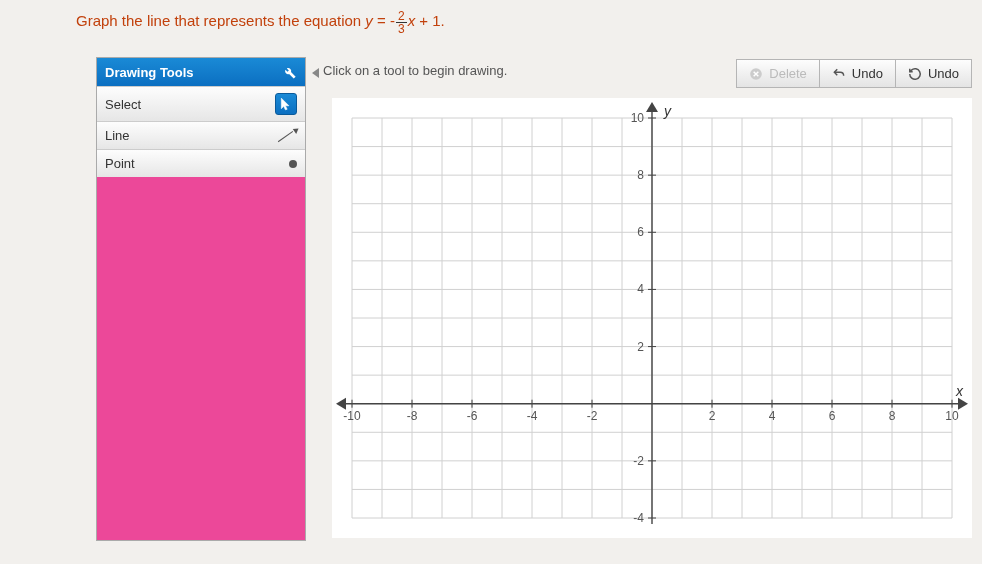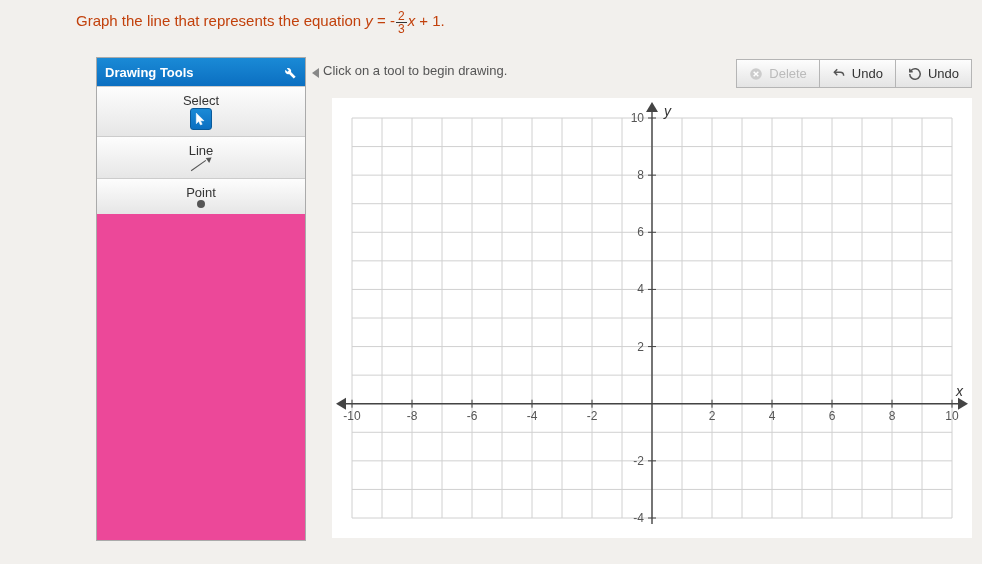--- a/index.html
+++ b/index.html
@@ -48,21 +48,20 @@
 }
 .sb-row {
   border-top: 1px solid #ccc;
   background: linear-gradient(#fdfdfd, #e6e6e6);
   display: flex;
   align-items: center;
   justify-content: space-between;
   padding: 6px 8px;
   font-size: 13px;
   color: #333;
-  flex-direction: column;
 }
 .sb-row.hint {
   display: block;
   line-height: 1.3;
 }
 .icon-box {
   width: 22px; height: 22px;
   background: linear-gradient(#1a8ad6, #0b6fc1);
   border: 1px solid #0a5a9a;
   border-radius: 3px;

